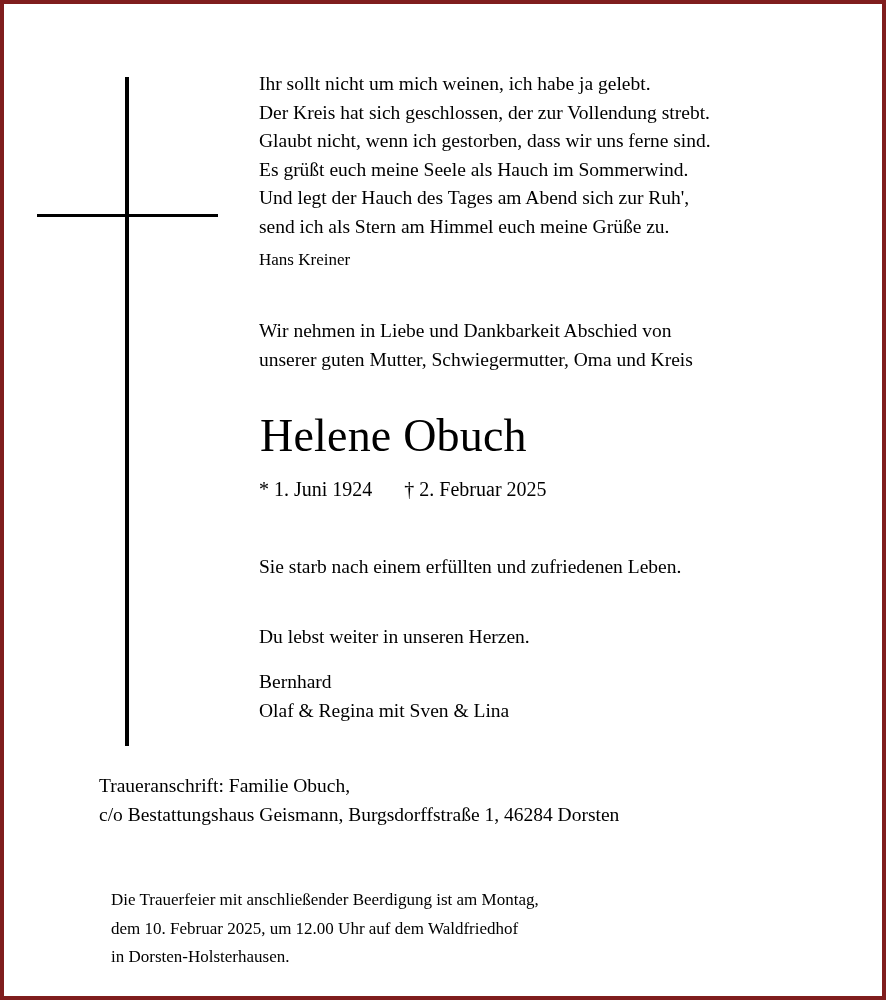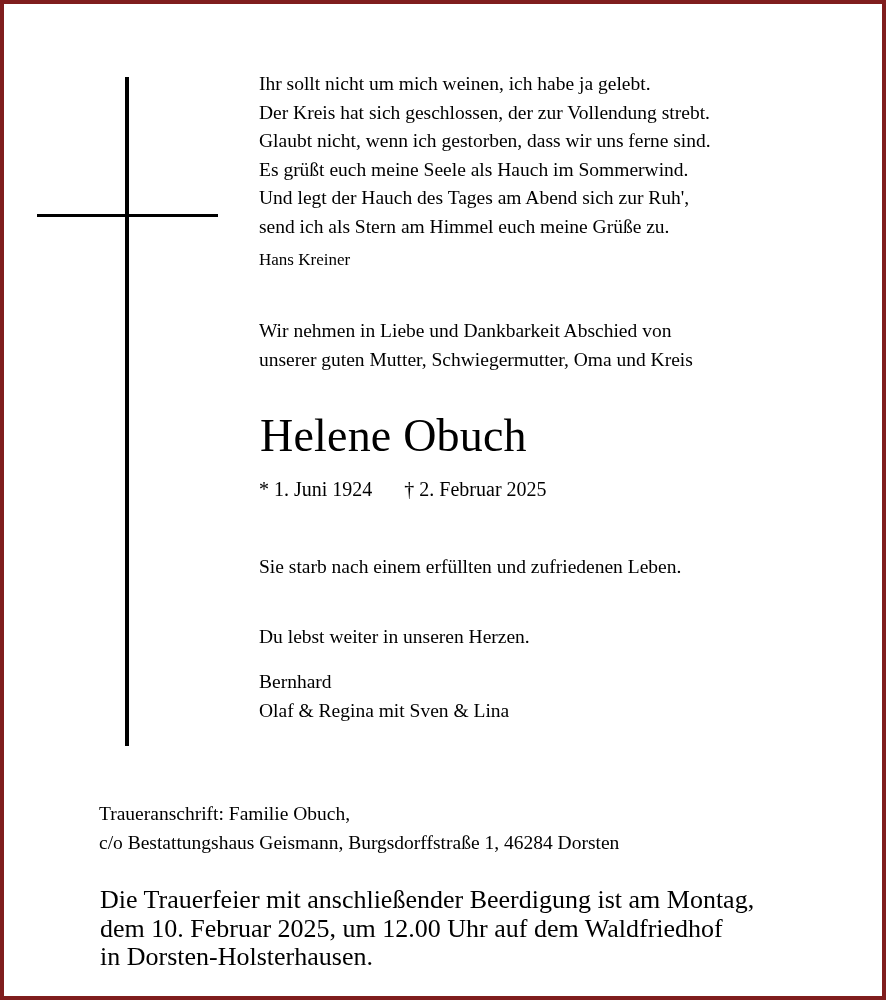--- a/index.html
+++ b/index.html
@@ -151,32 +151,32 @@
   .footer-col {
     position: absolute;
     left: 95px;
     top: 0;
     width: 770px;
   }
 
   .mourning-address {
     position: absolute;
     left: 0;
-    top: 796px;
+    top: 768px;
     font-size: 19.5px;
     line-height: 28.5px;
     white-space: nowrap;
   }
   .mourning-address .line { display: block; }
 
   .ceremony-info {
     position: absolute;
-    left: 1px;
+    left: 12px;
     top: 882px;
-    font-size: 26px;
+    font-size: 17px;
     line-height: 28.5px;
     white-space: nowrap;
   }
   .ceremony-info .line { display: block; }
 </style>
 </head>
 <body>
 
 <div class="notice">
   <div class="sheet">

